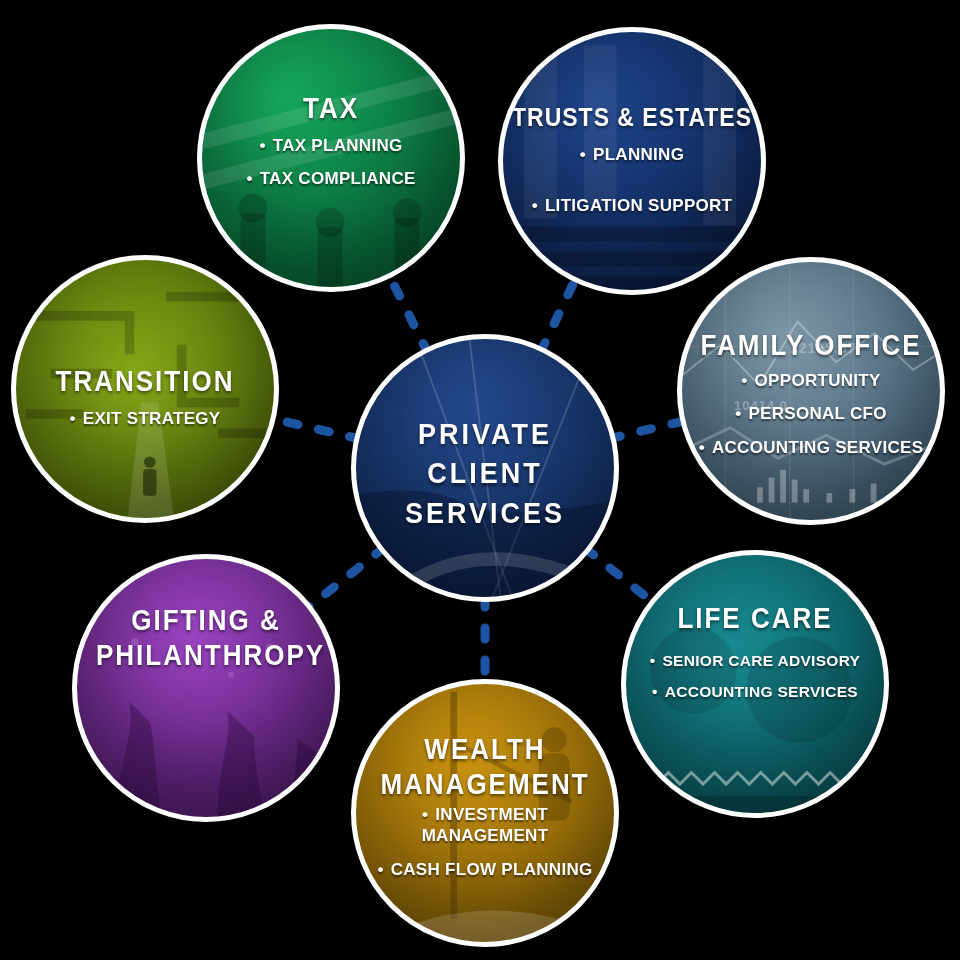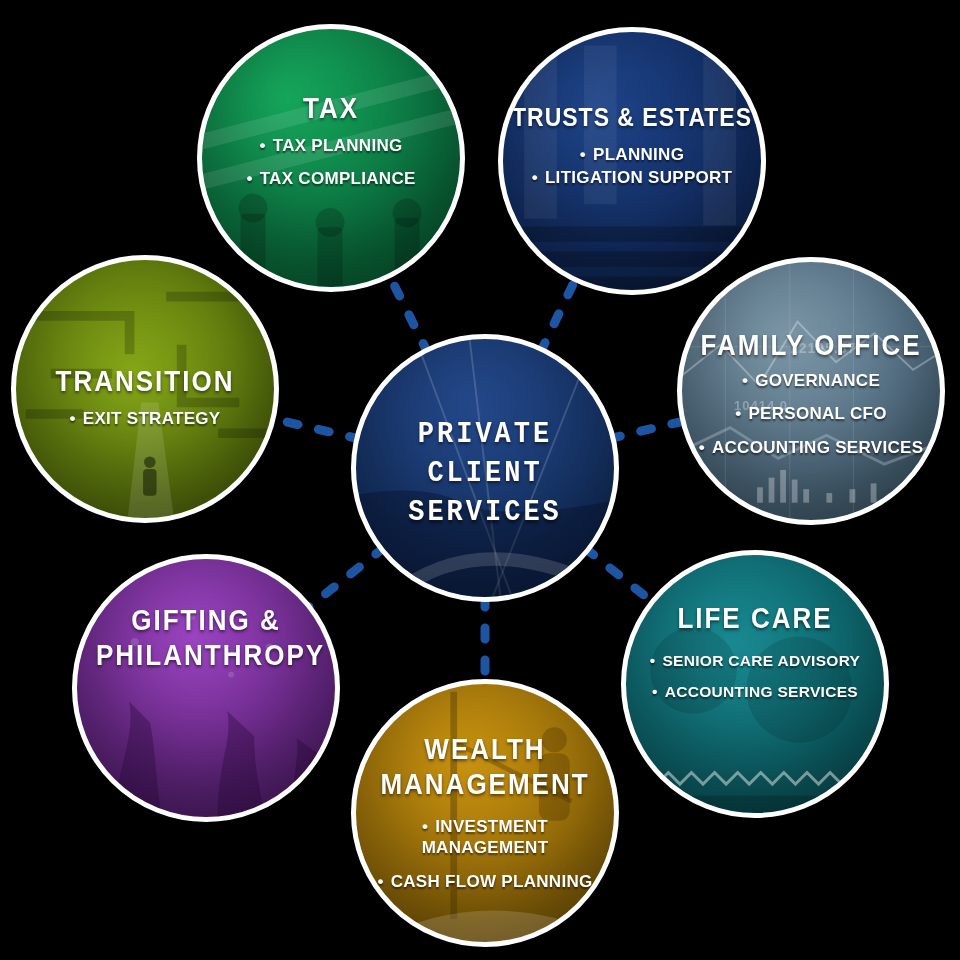--- a/index.html
+++ b/index.html
@@ -27,41 +27,41 @@
   .bullet{
     font-weight:700;font-size:17px;line-height:1.22;letter-spacing:.3px;
     text-shadow:0 2px 2px rgba(0,0,0,.55);
   }
   .bullet .dot{margin-right:7px;}
   
   .c-tax        {left:197px;top:24px;  background:radial-gradient(circle at 32% 26%, #16a85c 0%, #0c7a44 55%, #07522e 100%);}
   .c-trusts     {left:498px;top:27px;  background:radial-gradient(circle at 35% 30%, #1e4489 0%, #14316a 55%, #0b1f47 100%);}
   .c-family     {left:677px;top:257px; background:radial-gradient(circle at 40% 30%, #7c97a6 0%, #577489 55%, #354f5e 100%);}
   .c-transition {left:11px; top:255px; background:radial-gradient(circle at 45% 45%, #86a818 0%, #66820f 55%, #3e5208 100%);}
-  .c-center     {left:351px;top:334px; background:radial-gradient(circle at 45% 25%, #24488a 0%, #17366b 55%, #0e2348 100%);font-family:Liberation Mono, monospace;}
+  .c-center     {left:351px;top:334px; background:radial-gradient(circle at 45% 25%, #24488a 0%, #17366b 55%, #0e2348 100%);}
   .c-life       {left:621px;top:550px; background:radial-gradient(circle at 40% 35%, #1a8a92 0%, #0e6b72 55%, #07484e 100%);}
   .c-gifting    {left:72px; top:554px; background:radial-gradient(circle at 45% 30%, #9a44c0 0%, #6f2b8e 55%, #471961 100%);}
   .c-wealth     {left:351px;top:679px; background:radial-gradient(circle at 42% 30%, #c89210 0%, #a0740a 55%, #6e4f06 100%);}
   
   .c-tax .content{padding-top:62px;}
   .c-trusts .content{padding-top:70px;}
   .c-trusts .circle-title{font-size:23px;letter-spacing:1px;white-space:nowrap;margin-bottom:16px;}
-  .c-trusts .bullets{gap:2px;}
+  .c-trusts .bullets{gap:30px;}
   .c-family .content{padding-top:66px;}
   .c-family .circle-title{margin-bottom:12px;}
   .c-transition .content{padding-top:104px;}
   .c-center .content{justify-content:center;padding-top:0;}
   .c-center .circle-title{font-size:27px;line-height:1.3;letter-spacing:3px;width:180px;margin-bottom:0;}
   .c-life .content{padding-top:46px;}
   .c-life .circle-title{margin-bottom:12px;}
   .c-life .bullet{font-size:15.5px;}
   .c-life .bullets{gap:12px;margin-top:8px;}
   .c-gifting .content{padding-top:44px;}
   .c-gifting .circle-title{width:220px;margin-bottom:12px;}
-  .c-wealth .content{padding-top:48px;gap:12px;}
+  .c-wealth .content{padding-top:48px;}
   .c-wealth .circle-title{width:220px;margin-bottom:12px;}
   .photo-number{
     position:absolute;font-weight:700;color:rgba(255,255,255,.30);
     font-size:14px;letter-spacing:1px;z-index:1;
   }
   .pn-0{left:108px;top:78px;}
   .pn-1{left:52px;top:136px;font-size:13px;}
 </style>
 </head>
 <body>
@@ -145,21 +145,21 @@
           <rect x="150" y="240" width="6" height="10"></rect>
         <rect x="174" y="236" width="6" height="14"></rect>
           <rect x="196" y="230" width="6" height="20"></rect>
       </g>
     </svg>
     <span class="photo-number pn-0">12195.37</span>
     <span class="photo-number pn-1">10414.0</span>
     <div class="content">
       <div class="circle-title">FAMILY OFFICE</div>
       <div class="bullets">
-        <div class="bullet"><span class="dot">•</span><span>GOVERNANCE</span></div>
+        <div class="bullet"><span class="dot">•</span><span>OPPORTUNITY</span></div>
         <div class="bullet"><span class="dot">•</span><span>PERSONAL CFO</span></div>
         <div class="bullet"><span class="dot">•</span><span>ACCOUNTING SERVICES</span></div>
       </div>
     </div>
   </div>
 
   <div class="circle c-transition">
     <svg class="deco" viewBox="0 0 268 268">
       <g stroke="rgba(0,0,0,0.20)" stroke-width="10" fill="none">
         <path d="M16,58 H118 V98"></path>

